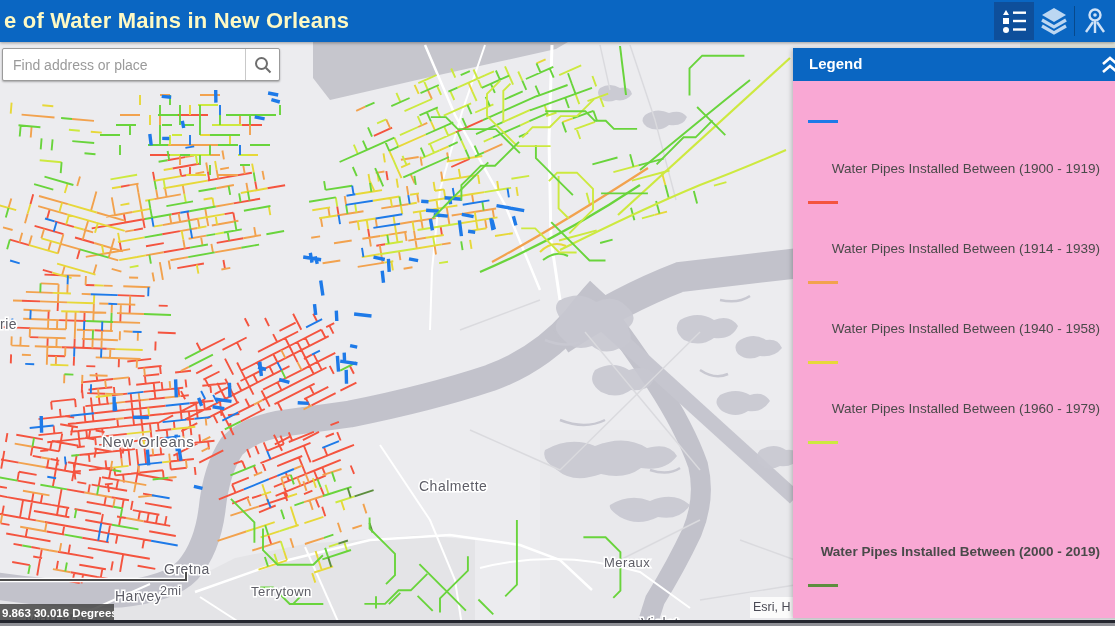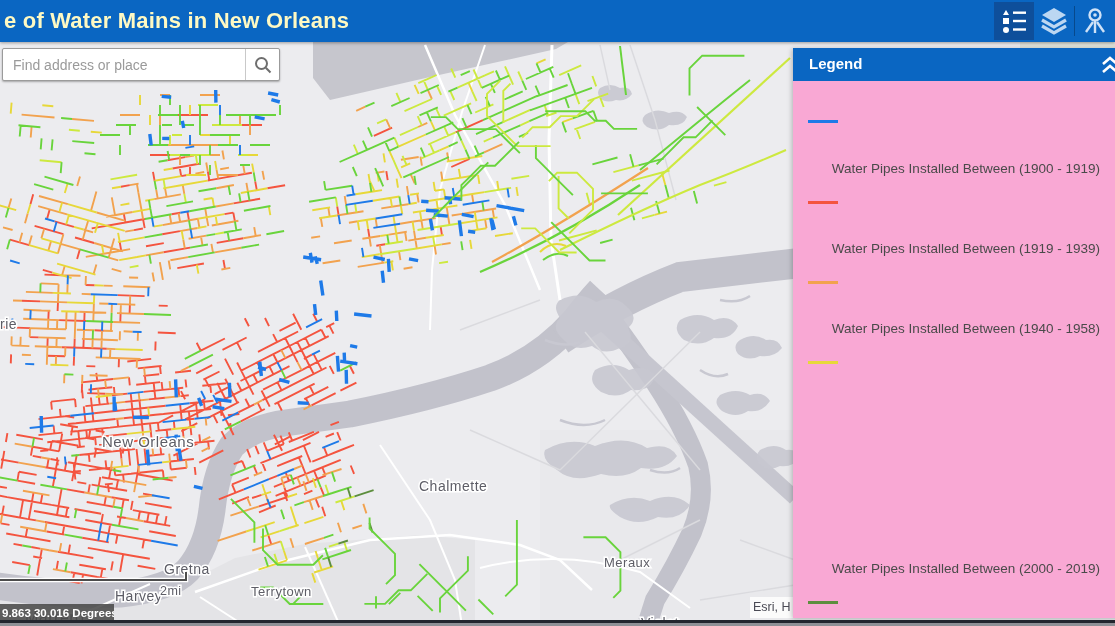--- a/index.html
+++ b/index.html
@@ -227,28 +227,32 @@
       </svg>
     </div>
   </div>
   <div id="legendItems">
       <div class="ls" style="top: 39px; left: 15px; background: rgb(30, 122, 232);"></div>
       <div class="li" style="top: 79px;">
         <div class="ll">Water Pipes Installed Between (1900 - 1919)</div>
         <div class="ls" style="top: 41px; background: rgb(244, 84, 63);"></div>
       </div>
       <div class="li" style="top: 159px;">
-        <div class="ll">Water Pipes Installed Between (1919 - 1939)</div>
+        <div class="ll">Water Pipes Installed Between (1914 - 1939)</div>
         <div class="ls" style="top: 41px; background: rgb(242, 162, 78);"></div>
       </div>
       <div class="li" style="top: 239px;">
         <div class="ll">Water Pipes Installed Between (1940 - 1958)</div>
         <div class="ls" style="top: 41px; background: rgb(231, 216, 57);"></div>
       </div>
-      <div class="li" style="top: 479px;">
+      <div class="li" style="top: 319px;">
+        <div class="ll">Water Pipes Installed Between (1960 - 1979)</div>
+        <div class="ls" style="top: 41px; background: rgb(205, 233, 63);"></div>
+      </div>
+      <div class="li" style="top: 462px; font-weight: bold;">
         <div class="ll">Water Pipes Installed Between (2000 - 2019)</div>
         <div class="ls" style="top: 41px; background: rgb(93, 142, 62);"></div>
       </div>
     </div>
 </div>
 
 <div id="coordBadge">9.863 30.016 Degrees</div>
 <div id="esriStrip">Esri, H</div>
 <div id="bottomBar1"></div>
 <div id="bottomBar2"></div>

